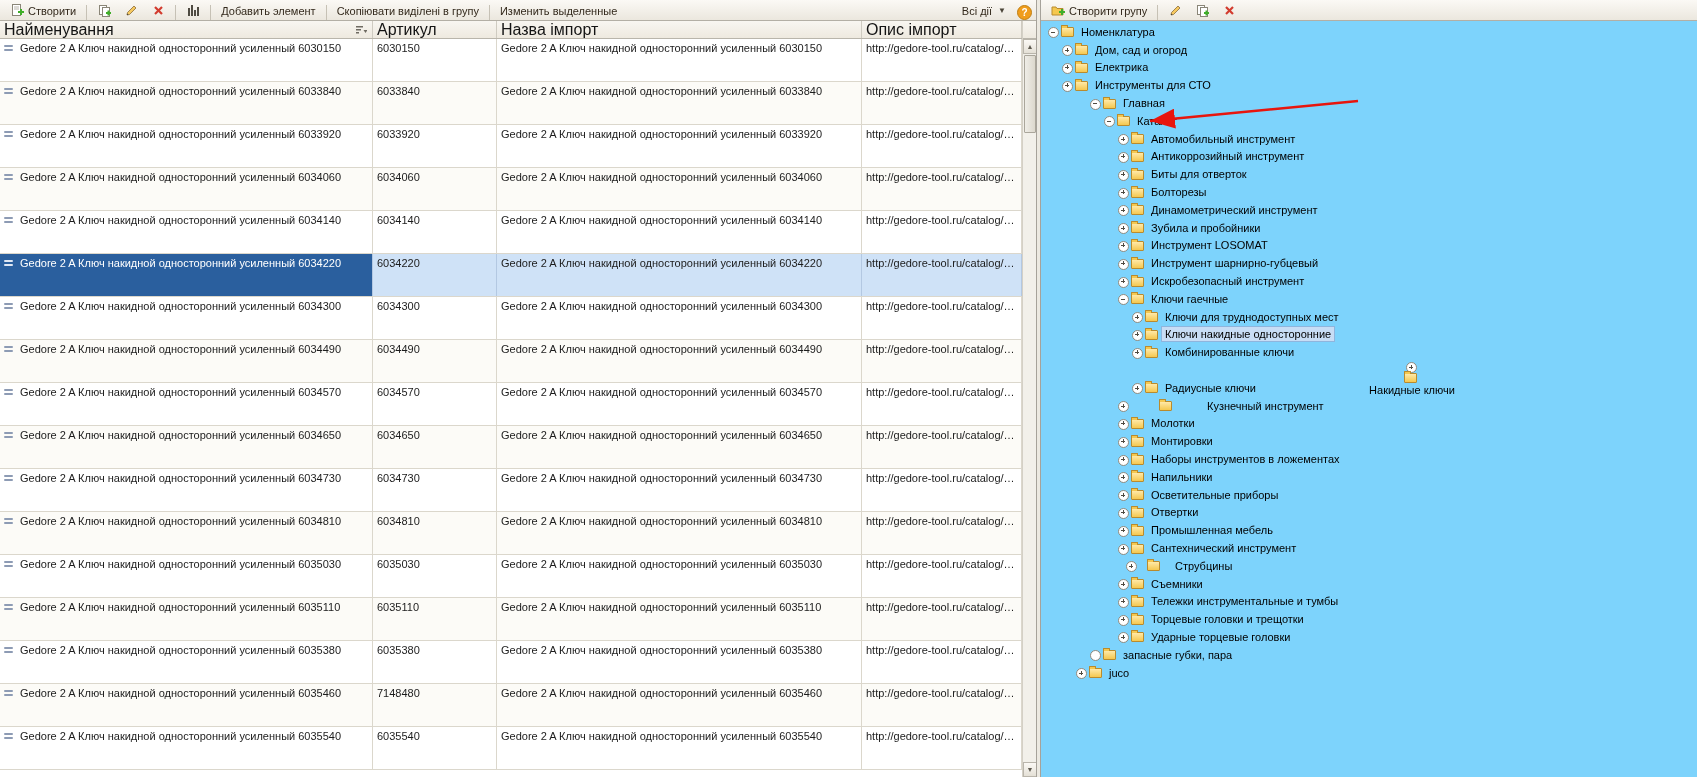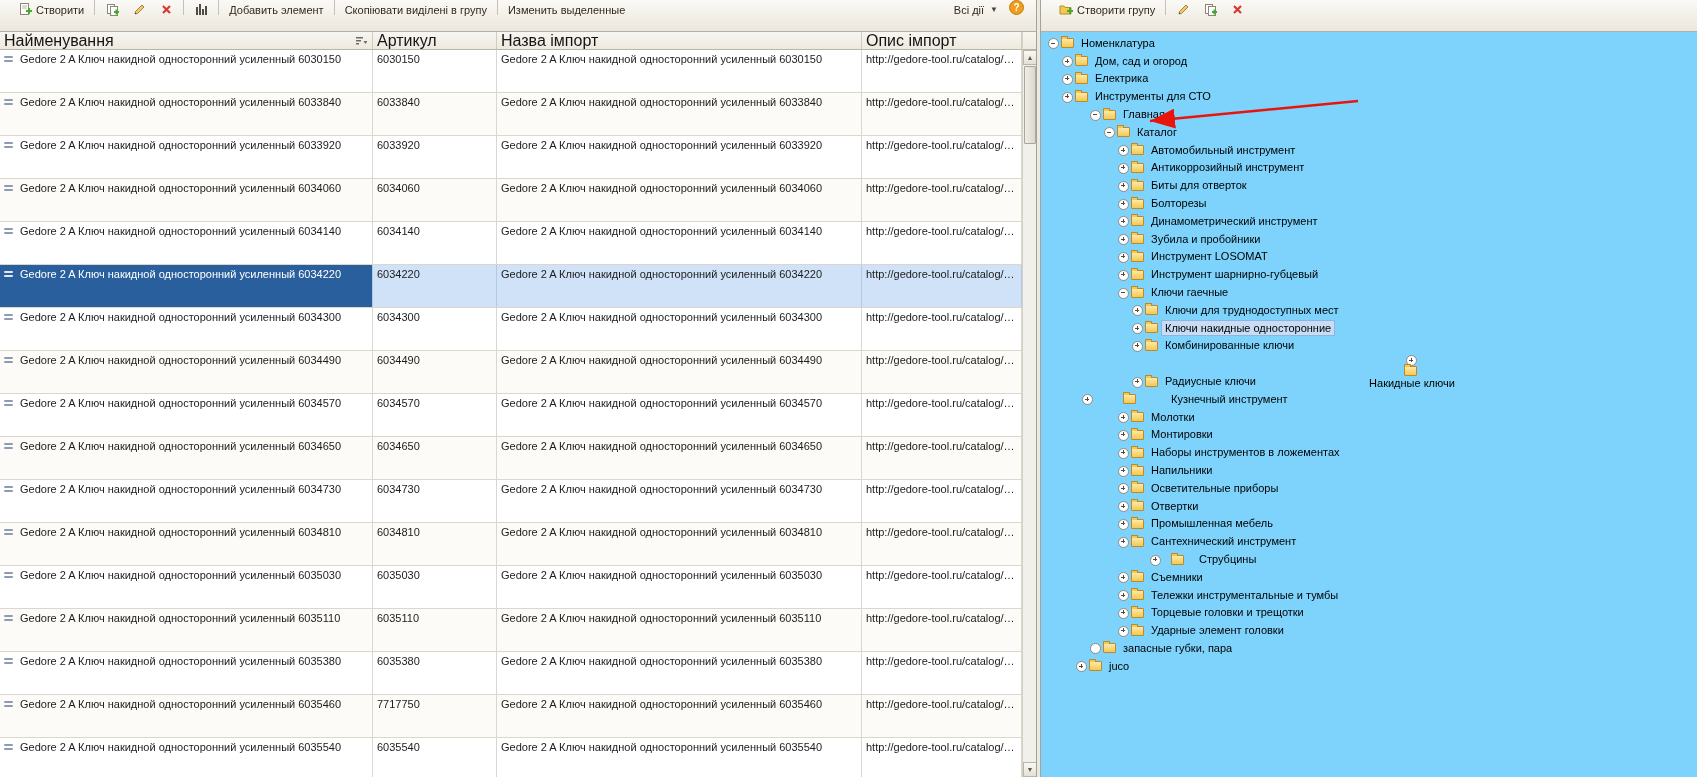--- a/index.html
+++ b/index.html
@@ -13,23 +13,23 @@
   *{box-sizing:border-box; margin:0; padding:0;}
   html,body{width:1697px; height:777px; overflow:hidden;}
   body{
     font-family:"Liberation Sans","DejaVu Sans",sans-serif;
     font-size:11px; color:#1c1c1c; background:#fff; position:relative;
   }
   .app{position:absolute; inset:0; display:flex;}
 
   
   .toolbar{
-    height:32px; flex:none; display:flex; align-items:flex-start;
+    height:21px; flex:none; display:flex; align-items:flex-end;
     background:linear-gradient(#fbf9f5,#ebe7de);
-    border-bottom:1px solid #b3afa5; padding:0 12px; gap:1px;
+    border-bottom:1px solid #b3afa5; padding:0 4px; gap:1px;
   }
   .tbtn{
     display:flex; align-items:center; gap:4px; height:19px; padding:1px 5px;
     background:transparent; border:1px solid transparent; border-radius:2px;
     font-family:inherit; font-size:11px; color:#33291c; cursor:default; white-space:nowrap;
   }
   .tsep{width:1px; height:15px; background:#c6c1b5; margin:0 3px; flex:none;}
   .tspacer{flex:1;}
   .ic{display:inline-flex; width:14px; height:14px; align-items:center; justify-content:center; flex:none;}
   .help-btn{
@@ -356,21 +356,21 @@
     <div class="cell c-art">6035380</div>
     <div class="cell c-imp">Gedore 2 A Ключ накидной односторонний усиленный 6035380</div>
     <div class="cell c-desc">http://gedore-tool.ru/catalog/d...</div>
   </div>
 
   <div class="trow">
     <div class="cell c-name">
       <span class="item-icon"></span>
       <span class="nm">Gedore 2 A Ключ накидной односторонний усиленный 6035460</span>
     </div>
-    <div class="cell c-art">7717750</div>
+    <div class="cell c-art">7148480</div>
     <div class="cell c-imp">Gedore 2 A Ключ накидной односторонний усиленный 6035460</div>
     <div class="cell c-desc">http://gedore-tool.ru/catalog/d...</div>
   </div>
 
   <div class="trow">
     <div class="cell c-name">
       <span class="item-icon"></span>
       <span class="nm">Gedore 2 A Ключ накидной односторонний усиленный 6035540</span>
     </div>
     <div class="cell c-art">6035540</div>
@@ -535,20 +535,27 @@
   </div>
 
   <div class="titem" style="padding-left: 76px;">
     <span class="tglyph has-circle exp-collapsed">
             <span class="v"></span>
           </span>
     <span class="folder"></span>
     <span class="tlabel">Инструмент шарнирно-губцевый</span>
   </div>
 
+  <div class="titem" style="padding-left: 76px;">
+    <span class="tglyph has-circle exp-collapsed">
+            <span class="v"></span>
+          </span>
+    <span class="folder"></span>
+    <span class="tlabel">Искробезопасный инструмент</span>
+  </div>
 
   <div class="titem" style="padding-left: 76px;">
     <span class="tglyph has-circle exp-expanded"><span class="v"></span></span>
     <span class="folder"></span>
     <span class="tlabel">Ключи гаечные</span>
   </div>
 
   <div class="titem" style="padding-left: 90px;">
     <span class="tglyph has-circle exp-collapsed">
             <span class="v"></span>
@@ -582,21 +589,21 @@
   </div>
 
   <div class="titem" style="padding-left: 90px;">
     <span class="tglyph has-circle exp-collapsed">
             <span class="v"></span>
           </span>
     <span class="folder"></span>
     <span class="tlabel">Радиусные ключи</span>
   </div>
 
-  <div class="titem" style="padding-left: 40px; gap: 28px;">
+  <div class="titem" style="padding-left: 76px; gap: 28px;">
     <span class="tglyph has-circle exp-collapsed">
             <span class="v"></span>
           </span>
     <span class="folder"></span>
     <span class="tlabel">Кузнечный инструмент</span>
   </div>
 
   <div class="titem" style="padding-left: 76px;">
     <span class="tglyph has-circle exp-collapsed">
             <span class="v"></span>
@@ -654,21 +661,21 @@
   </div>
 
   <div class="titem" style="padding-left: 76px;">
     <span class="tglyph has-circle exp-collapsed">
             <span class="v"></span>
           </span>
     <span class="folder"></span>
     <span class="tlabel">Сантехнический инструмент</span>
   </div>
 
-  <div class="titem" style="padding-left: 108px; gap: 8px;">
+  <div class="titem" style="padding-left: 84px; gap: 8px;">
     <span class="tglyph has-circle exp-collapsed">
             <span class="v"></span>
           </span>
     <span class="folder"></span>
     <span class="tlabel">Струбцины</span>
   </div>
 
   <div class="titem" style="padding-left: 76px;">
     <span class="tglyph has-circle exp-collapsed">
             <span class="v"></span>
@@ -691,21 +698,21 @@
           </span>
     <span class="folder"></span>
     <span class="tlabel">Торцевые головки и трещотки</span>
   </div>
 
   <div class="titem" style="padding-left: 76px;">
     <span class="tglyph has-circle exp-collapsed">
             <span class="v"></span>
           </span>
     <span class="folder"></span>
-    <span class="tlabel">Ударные элемент головки</span>
+    <span class="tlabel">Ударные торцевые головки</span>
   </div>
 
   <div class="titem" style="padding-left: 48px;">
     <span class="tglyph has-circle"><span class="v"></span></span>
     <span class="folder"></span>
     <span class="tlabel">запасные губки, пара</span>
   </div>
 
   <div class="titem" style="padding-left: 34px;">
     <span class="tglyph has-circle exp-collapsed">

